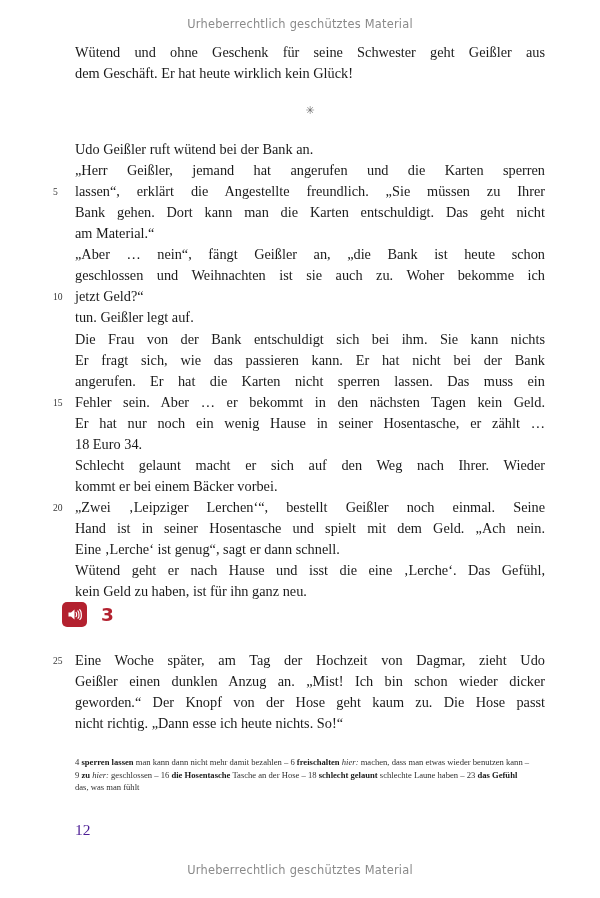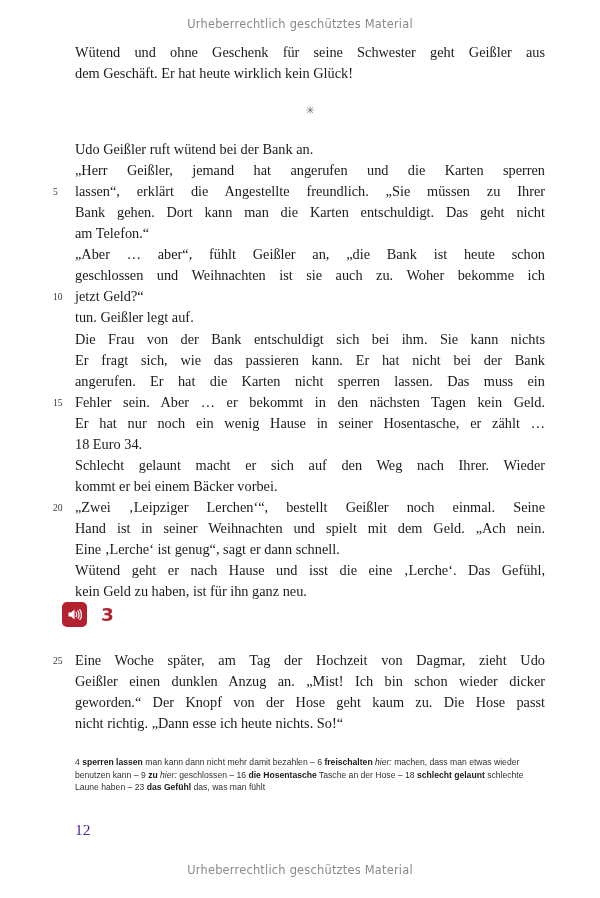--- a/index.html
+++ b/index.html
@@ -141,21 +141,21 @@
     top: 650px;
     width: 470px;
   }
 
   
   .footnotes {
     position: absolute;
     left: 75px;
     top: 756px;
     width: 455px;
-    font-family: Liberation Sans, sans-serif;
+    font-family: Liberation Serif, serif;
     font-size: 8.6px;
     line-height: 12.6px;
     color: #303030;
     text-align: left;
   }
   .footnotes b { font-weight: bold; color: #1b1b1b; }
   .footnotes i { font-style: italic; }
 
   
   .folio {
@@ -182,45 +182,45 @@
       <div class="gap-sep"></div>
       <div class="star">✳</div>
       <div class="gap-after-star"></div>
       <div class="para">
         <span class="ln end">Udo Geißler ruft wütend bei der Bank an.</span>
       </div>
       <div class="para">
         <span class="ln">„Herr Geißler, jemand hat angerufen und die Karten sperren</span>
         <span class="ln">lassen“, erklärt die Angestellte freundlich. „Sie müssen zu Ihrer<span class="lnum">5</span></span>
         <span class="ln">Bank gehen. Dort kann man die Karten entschuldigt. Das geht nicht</span>
-        <span class="ln end">am Telefon.“</span>
-      </div>
-      <div class="para">
-        <span class="ln">„Aber … aber“, fühlt Geißler an, „die Bank ist heute schon</span>
+        <span class="ln end">am Material.“</span>
+      </div>
+      <div class="para">
+        <span class="ln">„Aber … nein“, fängt Geißler an, „die Bank ist heute schon</span>
         <span class="ln">geschlossen und Weihnachten ist sie auch zu. Woher bekomme ich</span>
         <span class="ln end">jetzt Geld?“<span class="lnum">10</span></span>
       </div>
       <div class="para">
         <span class="ln end">tun. Geißler legt auf.</span>
         <span class="ln">Die Frau von der Bank entschuldigt sich bei ihm. Sie kann nichts</span>
       </div>
       <div class="para">
         <span class="ln">Er fragt sich, wie das passieren kann. Er hat nicht bei der Bank</span>
         <span class="ln">angerufen. Er hat die Karten nicht sperren lassen. Das muss ein</span>
         <span class="ln">Fehler sein. Aber … er bekommt in den nächsten Tagen kein Geld.<span class="lnum">15</span></span>
         <span class="ln">Er hat nur noch ein wenig Hause in seiner Hosentasche, er zählt …</span>
         <span class="ln end">18 Euro 34.</span>
       </div>
       <div class="para">
         <span class="ln">Schlecht gelaunt macht er sich auf den Weg nach Ihrer. Wieder</span>
         <span class="ln end">kommt er bei einem Bäcker vorbei.</span>
       </div>
       <div class="para">
         <span class="ln">„Zwei ‚Leipziger Lerchen‘“, bestellt Geißler noch einmal. Seine<span class="lnum">20</span></span>
-        <span class="ln">Hand ist in seiner Weihnachten und spielt mit dem Geld. „Ach nein.</span>
+        <span class="ln">Hand ist in seiner Hosentasche und spielt mit dem Geld. „Ach nein.</span>
         <span class="ln end">Eine ‚Lerche‘ ist genug“, sagt er dann schnell.</span>
       </div>
       <div class="para">
         <span class="ln">Wütend geht er nach Hause und isst die eine ‚Lerche‘. Das Gefühl,</span>
         <span class="ln end">kein Geld zu haben, ist für ihn ganz neu.</span>
       </div>
     </div>
 
   <div class="audio-heading">
     <span class="audio-icon">

